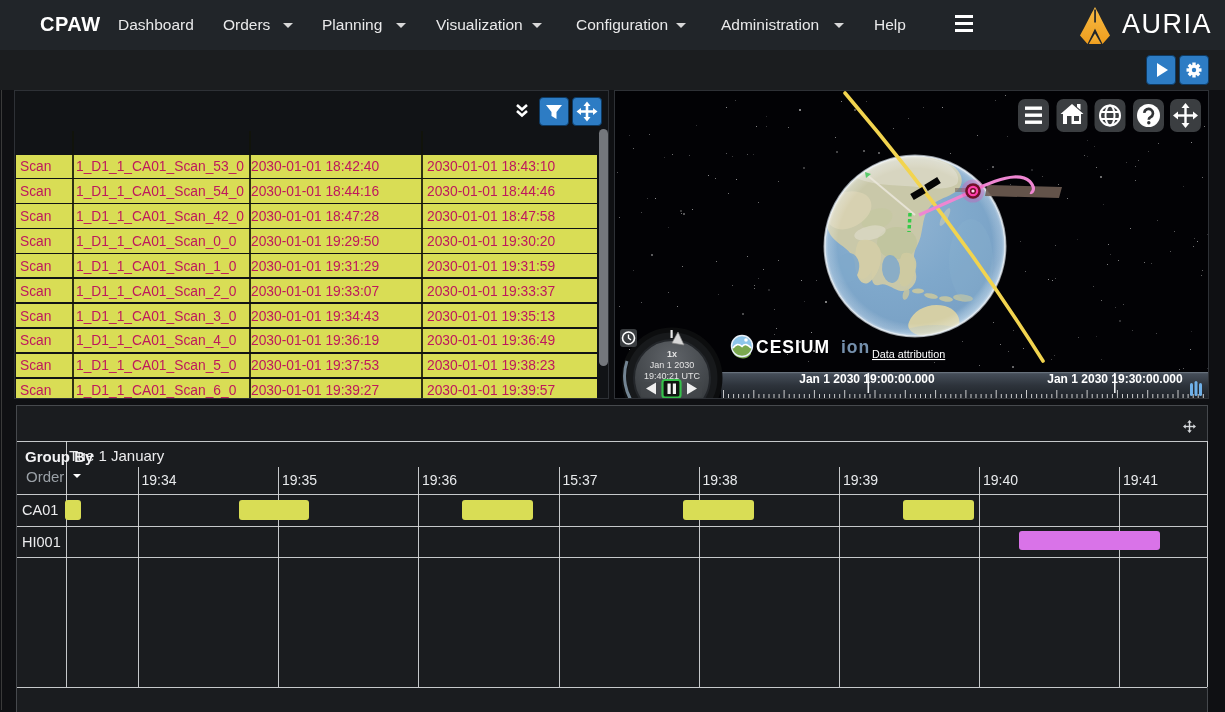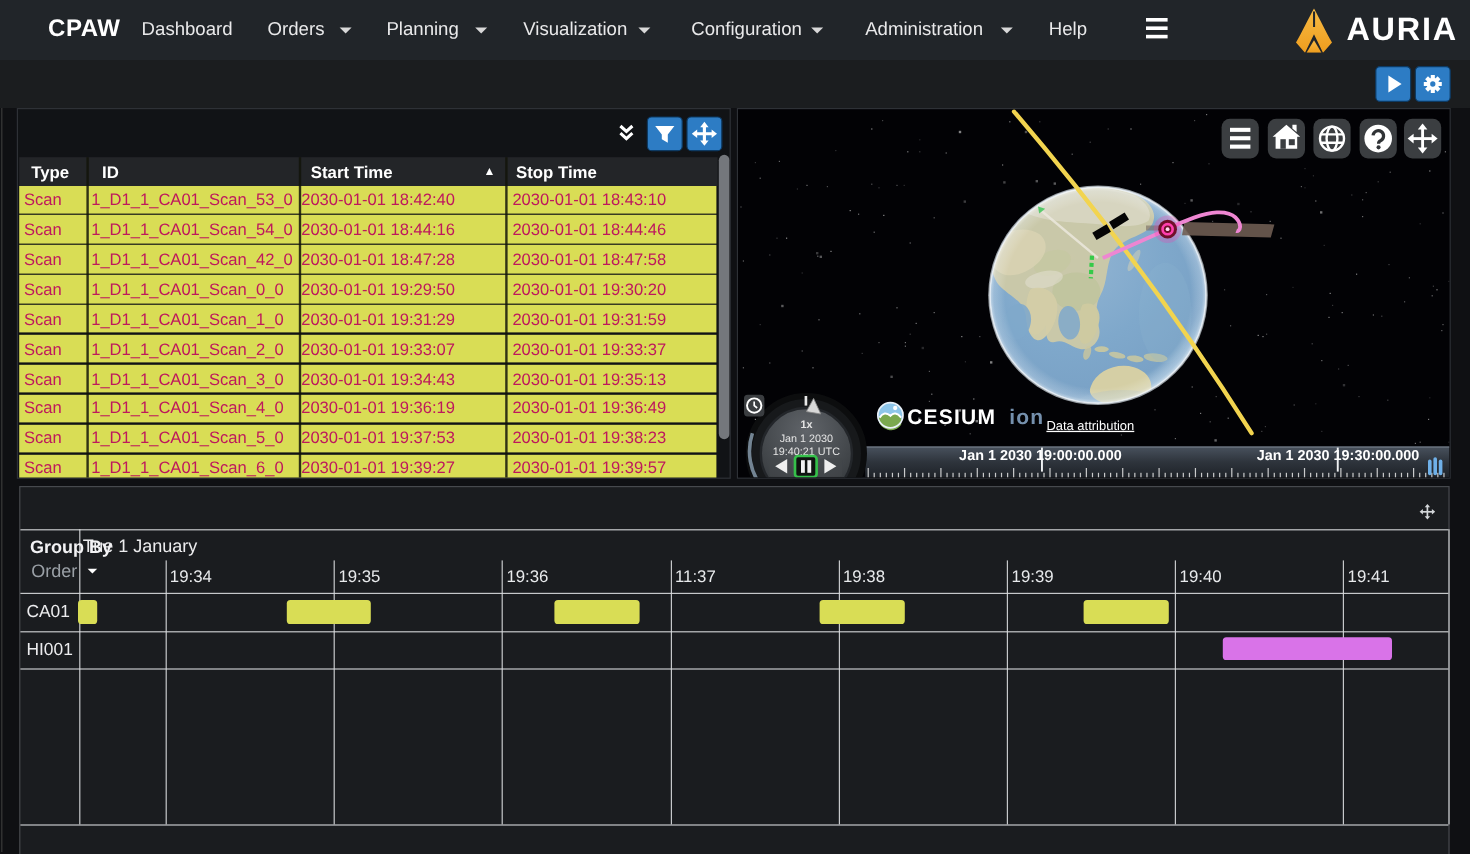--- a/index.html
+++ b/index.html
@@ -71,21 +71,21 @@
     <defs>
         <linearGradient id="au" x1="0" y1="0" x2="0" y2="1">
       <stop offset="0" stop-color="#f8bb45"></stop>
           <stop offset="1" stop-color="#ee9d1d"></stop>
     </linearGradient>
       </defs>
     <path fill="url(#au)" fill-rule="evenodd" d="M17,1 C12.5,9 7,20.5 2,29.5 L9.5,38 L17,22.5 L24.5,38 L32,29.5
       C27,20.5 21.5,9 17,1 Z M16.2,3.5 h1.7 v13 h-1.7 Z"></path>
     <path fill="url(#au)" d="M17,27.5 L23.2,38 L10.8,38 Z"></path>
   </svg>
-  <div class="abs" style="left:1122px;top:9px;font-size:27px;font-weight:bold;color:#fff;letter-spacing:1.5px">AURIA</div>
+  <div class="abs" style="left:1122px;top:9px;font-size:27px;font-weight:normal;color:#fff;letter-spacing:1.5px">AURIA</div>
 </div>
 
 <div class="abs" style="left:0;top:50px;width:1225px;height:40px;background:#1b1d1f"></div>
 
 <div class="bbtn" style="left:1146px;top:55px"></div>
 <div class="bbtn" style="left:1179px;top:55px"></div>
 <svg class="abs" style="left:1146px;top:55px" width="30" height="30" viewBox="0 0 30 30">
   <path d="M11,8 L22,15 L11,22 Z" fill="#fff"></path>
   </svg>
 <svg class="abs" style="left:1179px;top:55px" width="30" height="30" viewBox="0 0 30 30">
@@ -118,27 +118,20 @@
     <g fill="#fff">
         <path d="M15,4.5 L18.5,9 H11.5 Z"></path>
         <path d="M15,24.5 L11.5,20 H18.5 Z"></path>
     <path d="M4.5,14.5 L9,11 V18 Z"></path>
         <path d="M25.5,14.5 L21,18 V11 Z"></path>
     <rect x="13.7" y="8" width="2.6" height="13" rx="1"></rect>
     <rect x="8" y="13.2" width="14" height="2.6" rx="1"></rect>
       </g>
     </svg>
 
-  <div id="thead">
-    <span class="h0">Type</span>
-      <span class="h1">ID</span>
-    <span class="h2">Start Time</span>
-      <span class="sort">▲</span>
-      <span class="h3">Stop Time</span>
-  </div>
   <div class="trow" style="top:63.5px">
       <span class="c0">Scan</span>
       <span class="c1">1_D1_1_CA01_Scan_53_0</span>
       <span class="c2">2030-01-01 18:42:40</span>
       <span class="c3">2030-01-01 18:43:10</span>
     </div>
     <div class="trow" style="top:88.4px">
       <span class="c0">Scan</span>
       <span class="c1">1_D1_1_CA01_Scan_54_0</span>
       <span class="c2">2030-01-01 18:44:16</span>
@@ -679,21 +672,21 @@
     <div class="gv" style="left:962px;top:61px;height:220px"></div>
     <div class="gv" style="left:1102px;top:61px;height:220px"></div>
 
   <div class="abs" style="left:52px;top:41px;font-size:15px;color:#ececee">Tue 1 January</div>
   <div class="abs" style="left:8px;top:42px;font-size:15px;font-weight:bold;color:#f2f2f4">Group By</div>
   <div class="abs" style="left:9px;top:62px;font-size:15px;color:#9aa0a6">Order</div>
   <div class="caret" style="left:56px;top:68px;border-left-width:4px;border-right-width:4px;border-top-width:4.5px;border-top-color:#fff"></div>
   <div class="glab" style="left:124.5px">19:34</div>
     <div class="glab" style="left:265px">19:35</div>
     <div class="glab" style="left:405px">19:36</div>
-    <div class="glab" style="left:545.5px">11:37</div>
+    <div class="glab" style="left:545.5px">15:37</div>
     <div class="glab" style="left:685.5px">19:38</div>
     <div class="glab" style="left:826px">19:39</div>
     <div class="glab" style="left:966px">19:40</div>
     <div class="glab" style="left:1106px">19:41</div>
 
   <div class="rowlab" style="top:96px">CA01</div>
   <div class="rowlab" style="top:127.5px">HI001</div>
 
   <div class="ybar" style="left:48px;width:16px"></div>
     <div class="ybar" style="left:222px;width:70px"></div>

